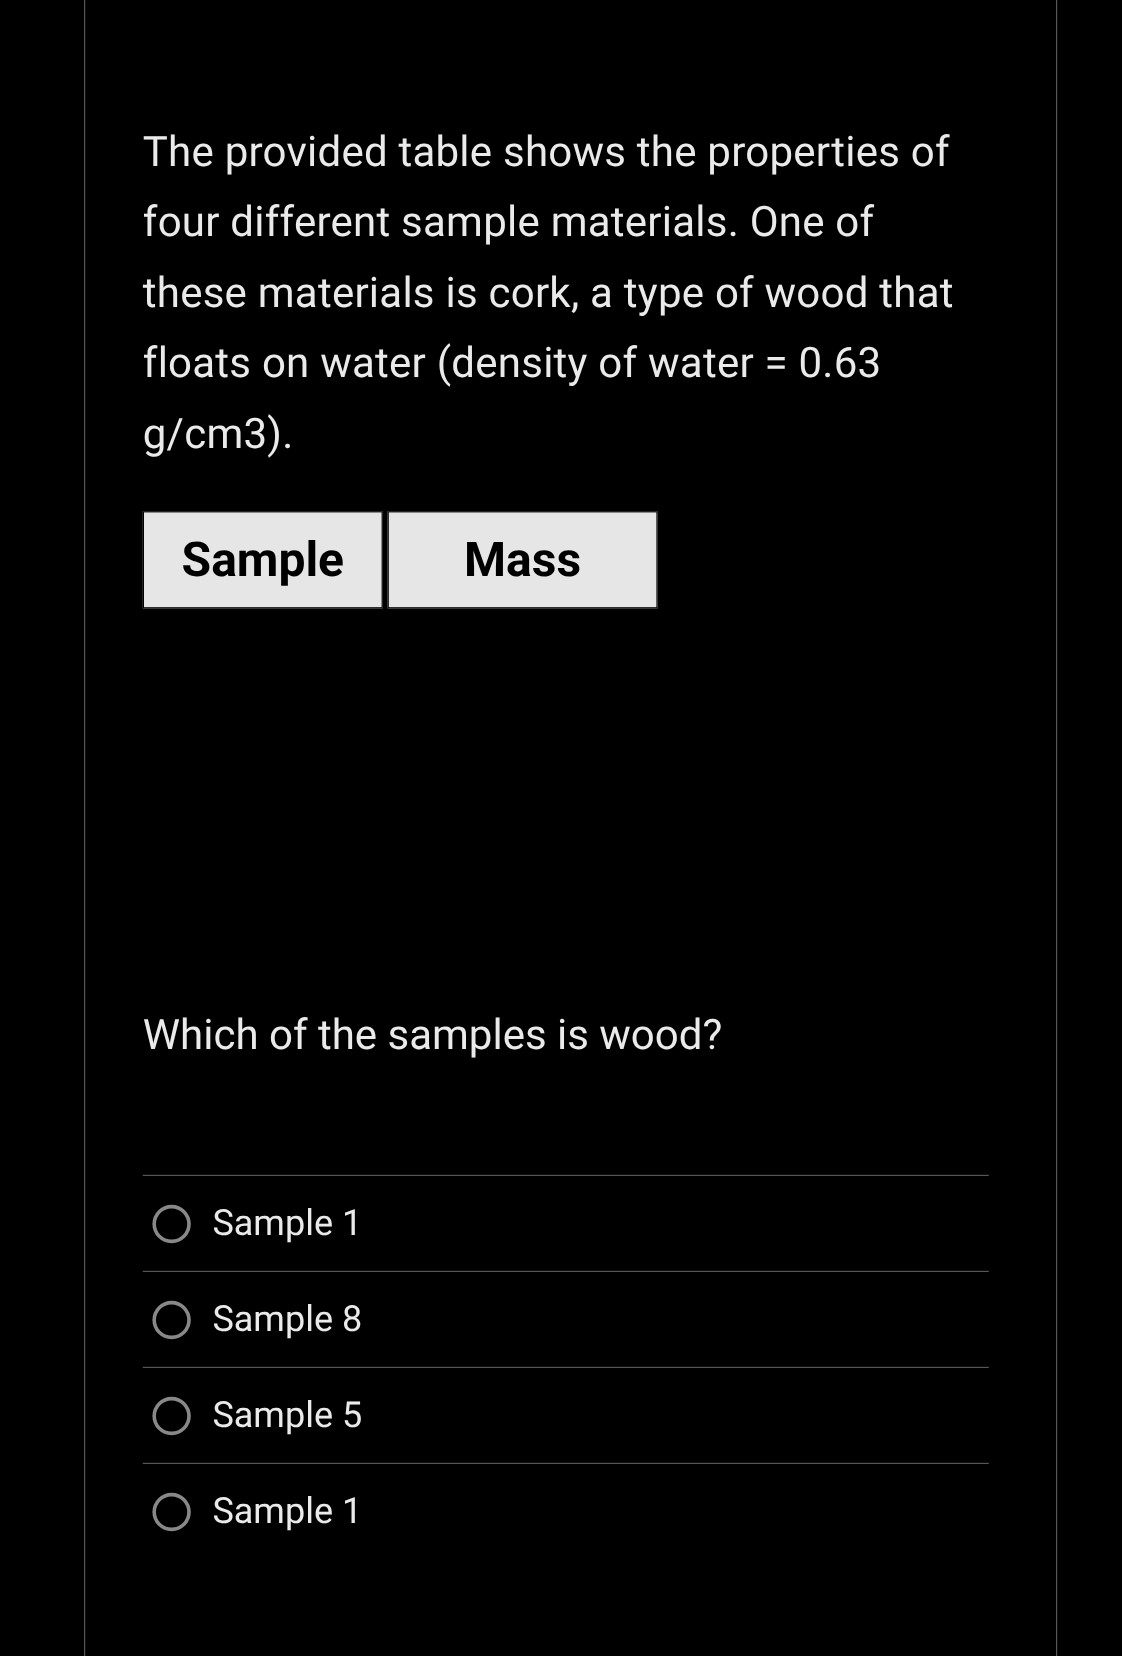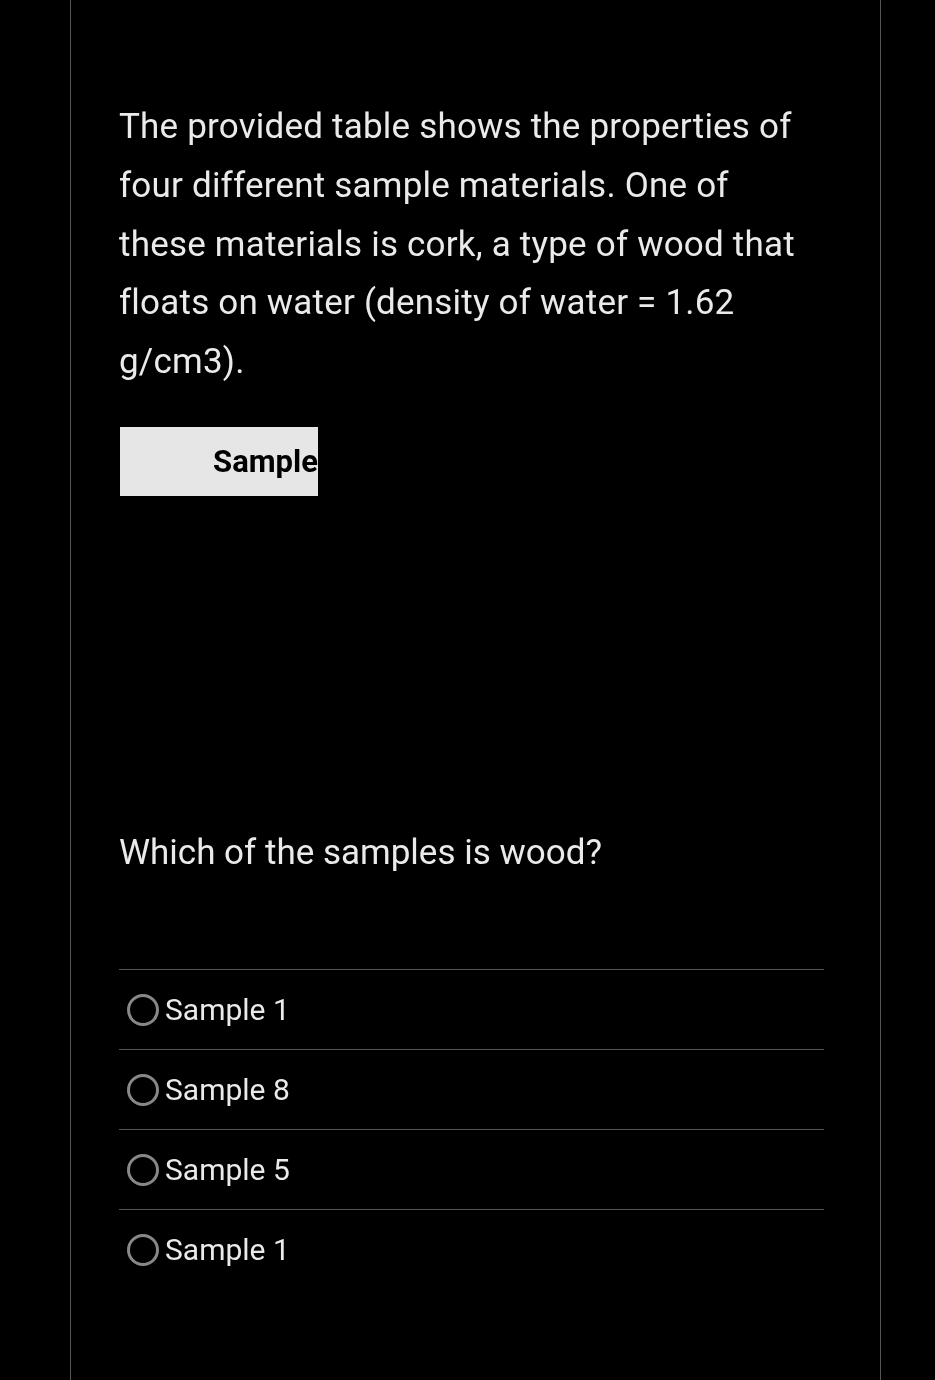--- a/index.html
+++ b/index.html
@@ -39,41 +39,41 @@
     }
     .table {
       display: flex;
       gap: 4px;
       margin-bottom: 330px;
     }
     .th {
       background: #e6e6e6;
       color: #000;
       font-weight: 700;
-      font-size: 31px;
-      text-align: right;
+      font-size: 40px;
+      text-align: center;
       padding: 16px 0;
       border: 1px solid #000;
     }
     .th.sample { width: 200px; }
     .th.mass { width: 225px; }
     .th.volume { width: 272px; }
     .question {
       font-size: 35px;
       line-height: 1.5;
       color: #eaeaea;
       margin-bottom: 90px;
     }
     .options {
       border-top: 1px solid #555;
     }
     .option-row {
       display: flex;
       align-items: center;
-      gap: 6px;
+      gap: 18px;
       padding: 22px 8px 22px 8px;
       border-bottom: 1px solid #555;
       cursor: pointer;
     }
     .option-row.last {
       border-bottom: none;
     }
     .radio {
       width: 32px;
       height: 32px;
@@ -86,24 +86,25 @@
       color: #eaeaea;
     }
   </style>
 </head>
 <body>
 
 <div class="vline left"></div>
 <div class="vline right"></div>
 
 <div class="content">
-  <p class="intro">The provided table shows the properties of four different sample materials. One of these materials is cork, a type of wood that floats on water (density of water = 1.62 g/cm3).</p>
+  <p class="intro">The provided table shows the properties of four different sample materials. One of these materials is cork, a type of wood that floats on water (density of water = 0.63 g/cm3).</p>
 
   <div class="table">
     <div class="th sample">Sample</div>
+    <div class="th mass">Mass</div>
   </div>
 
   <p class="question">Which of the samples is wood?</p>
 
   <div class="options">
     <div class="option-row">
       <div class="radio"></div>
       <span class="option-label">Sample 1</span>
     </div>
     <div class="option-row">

